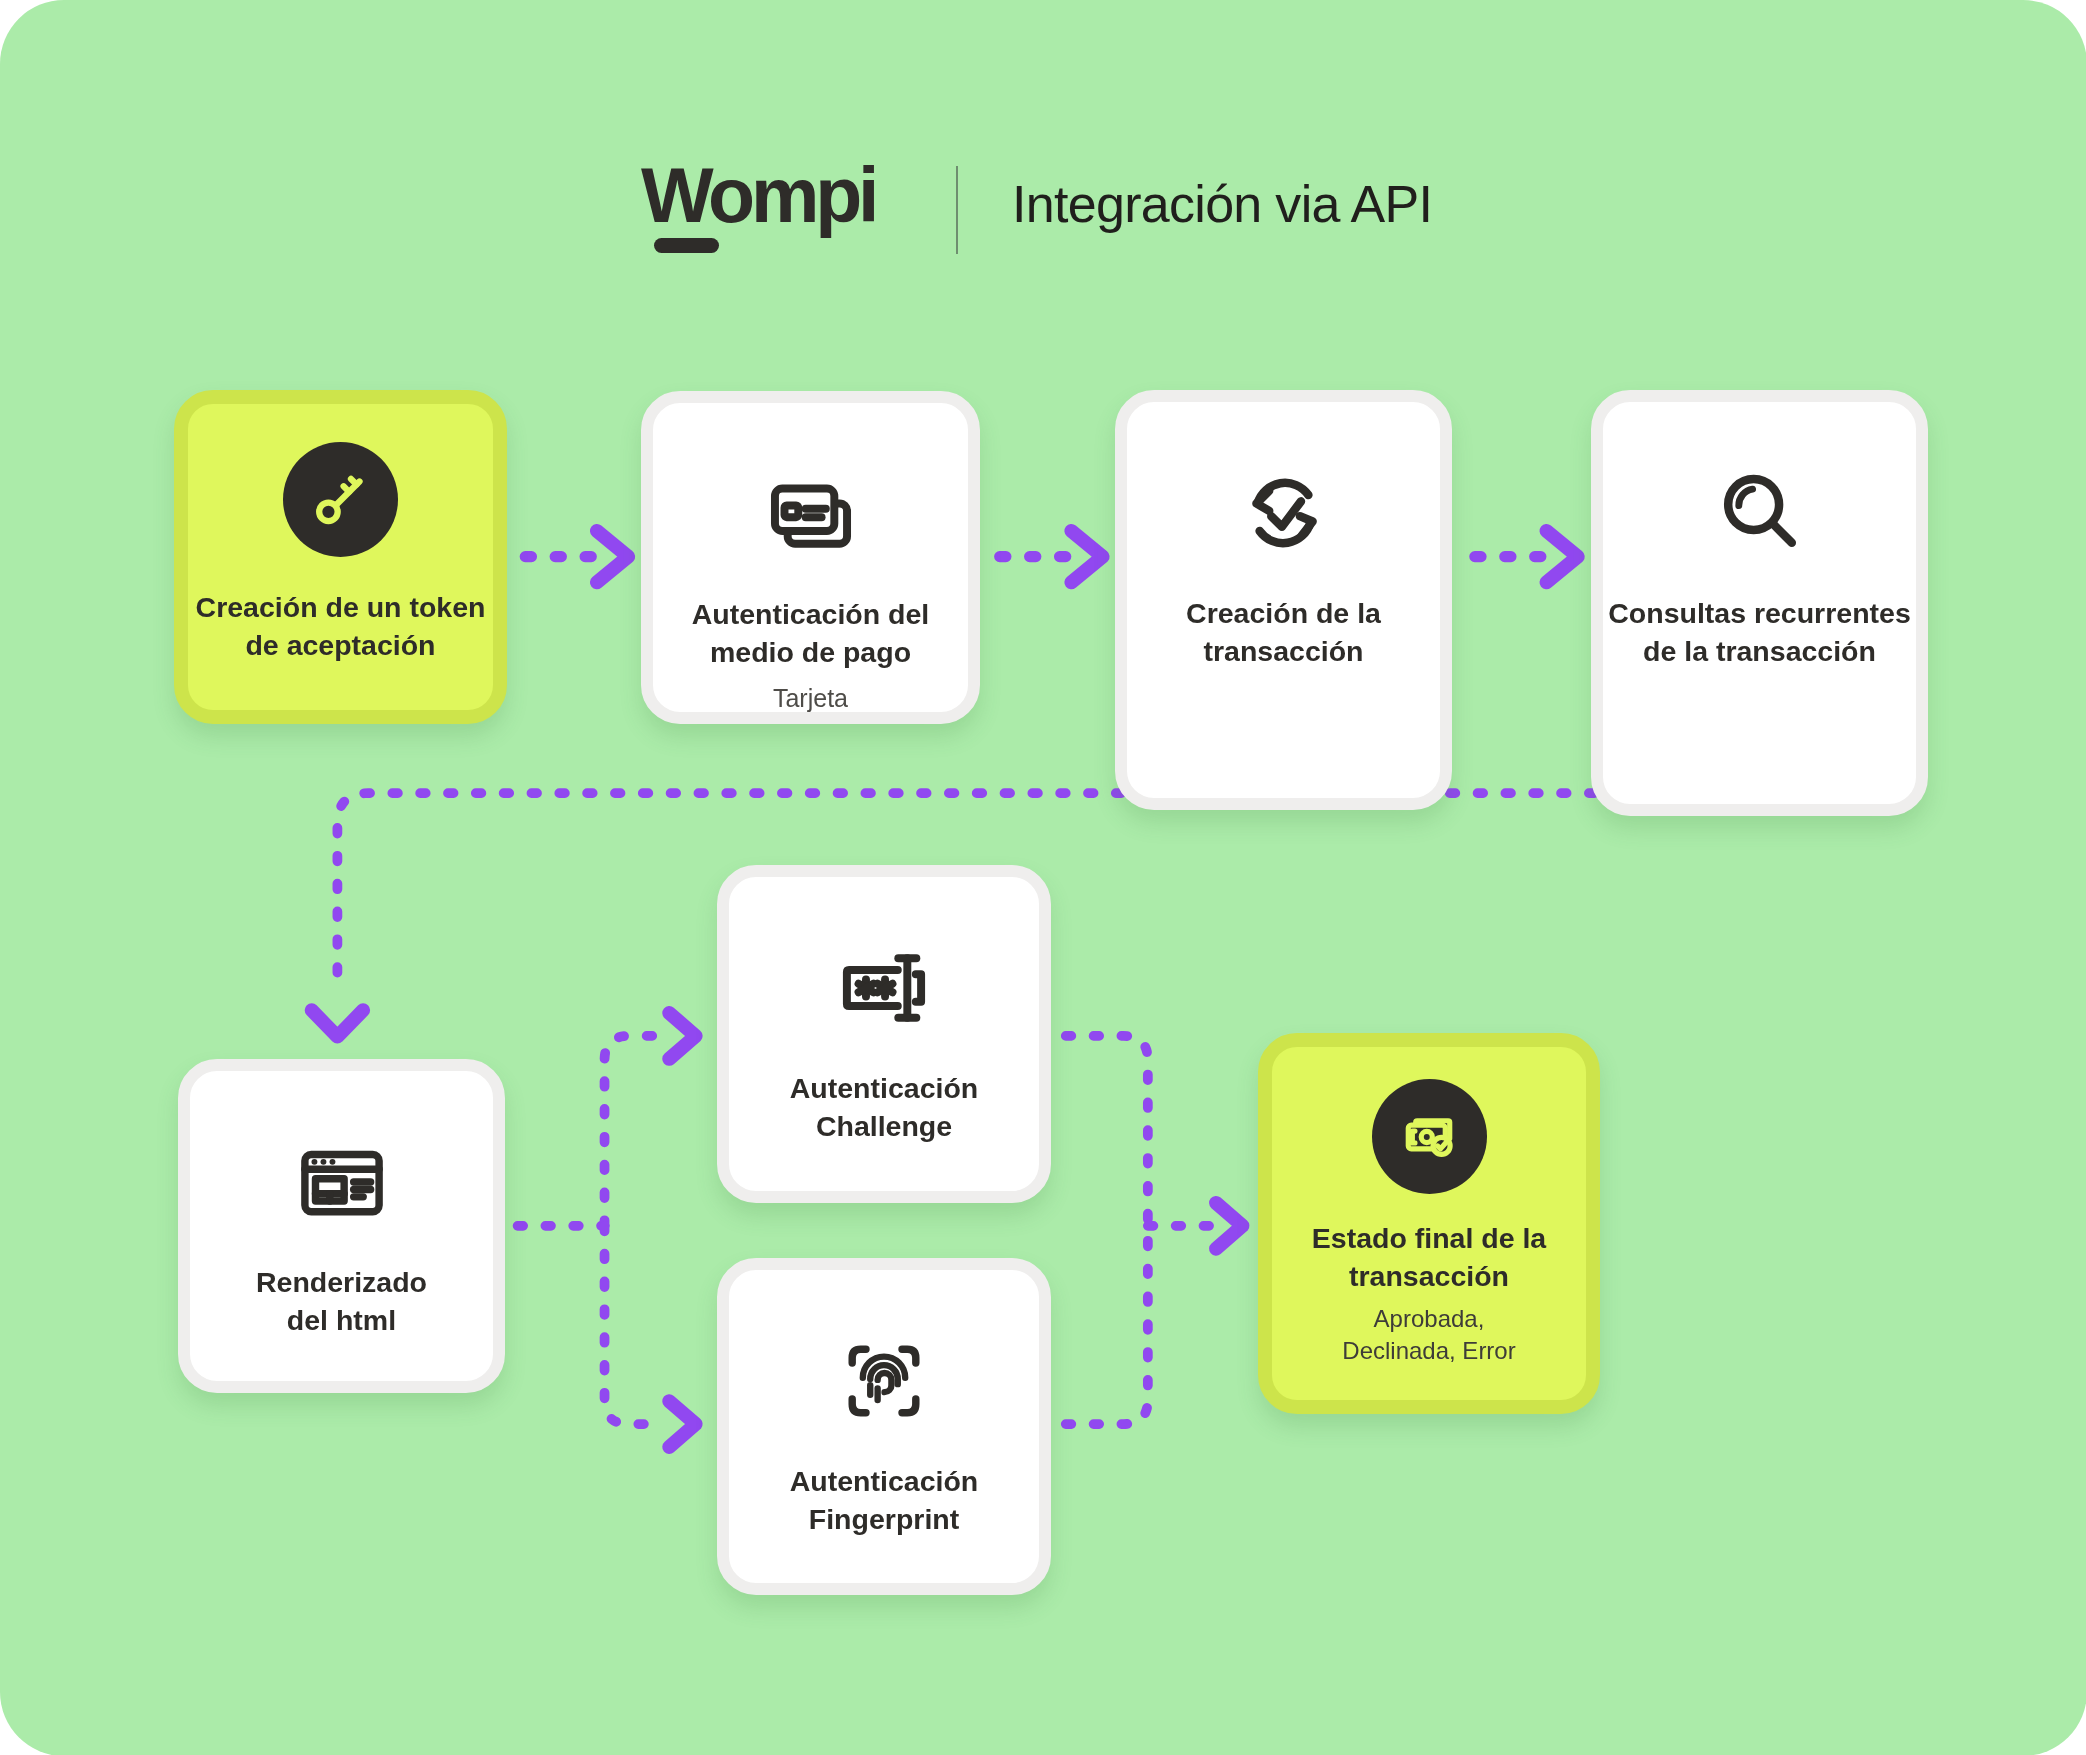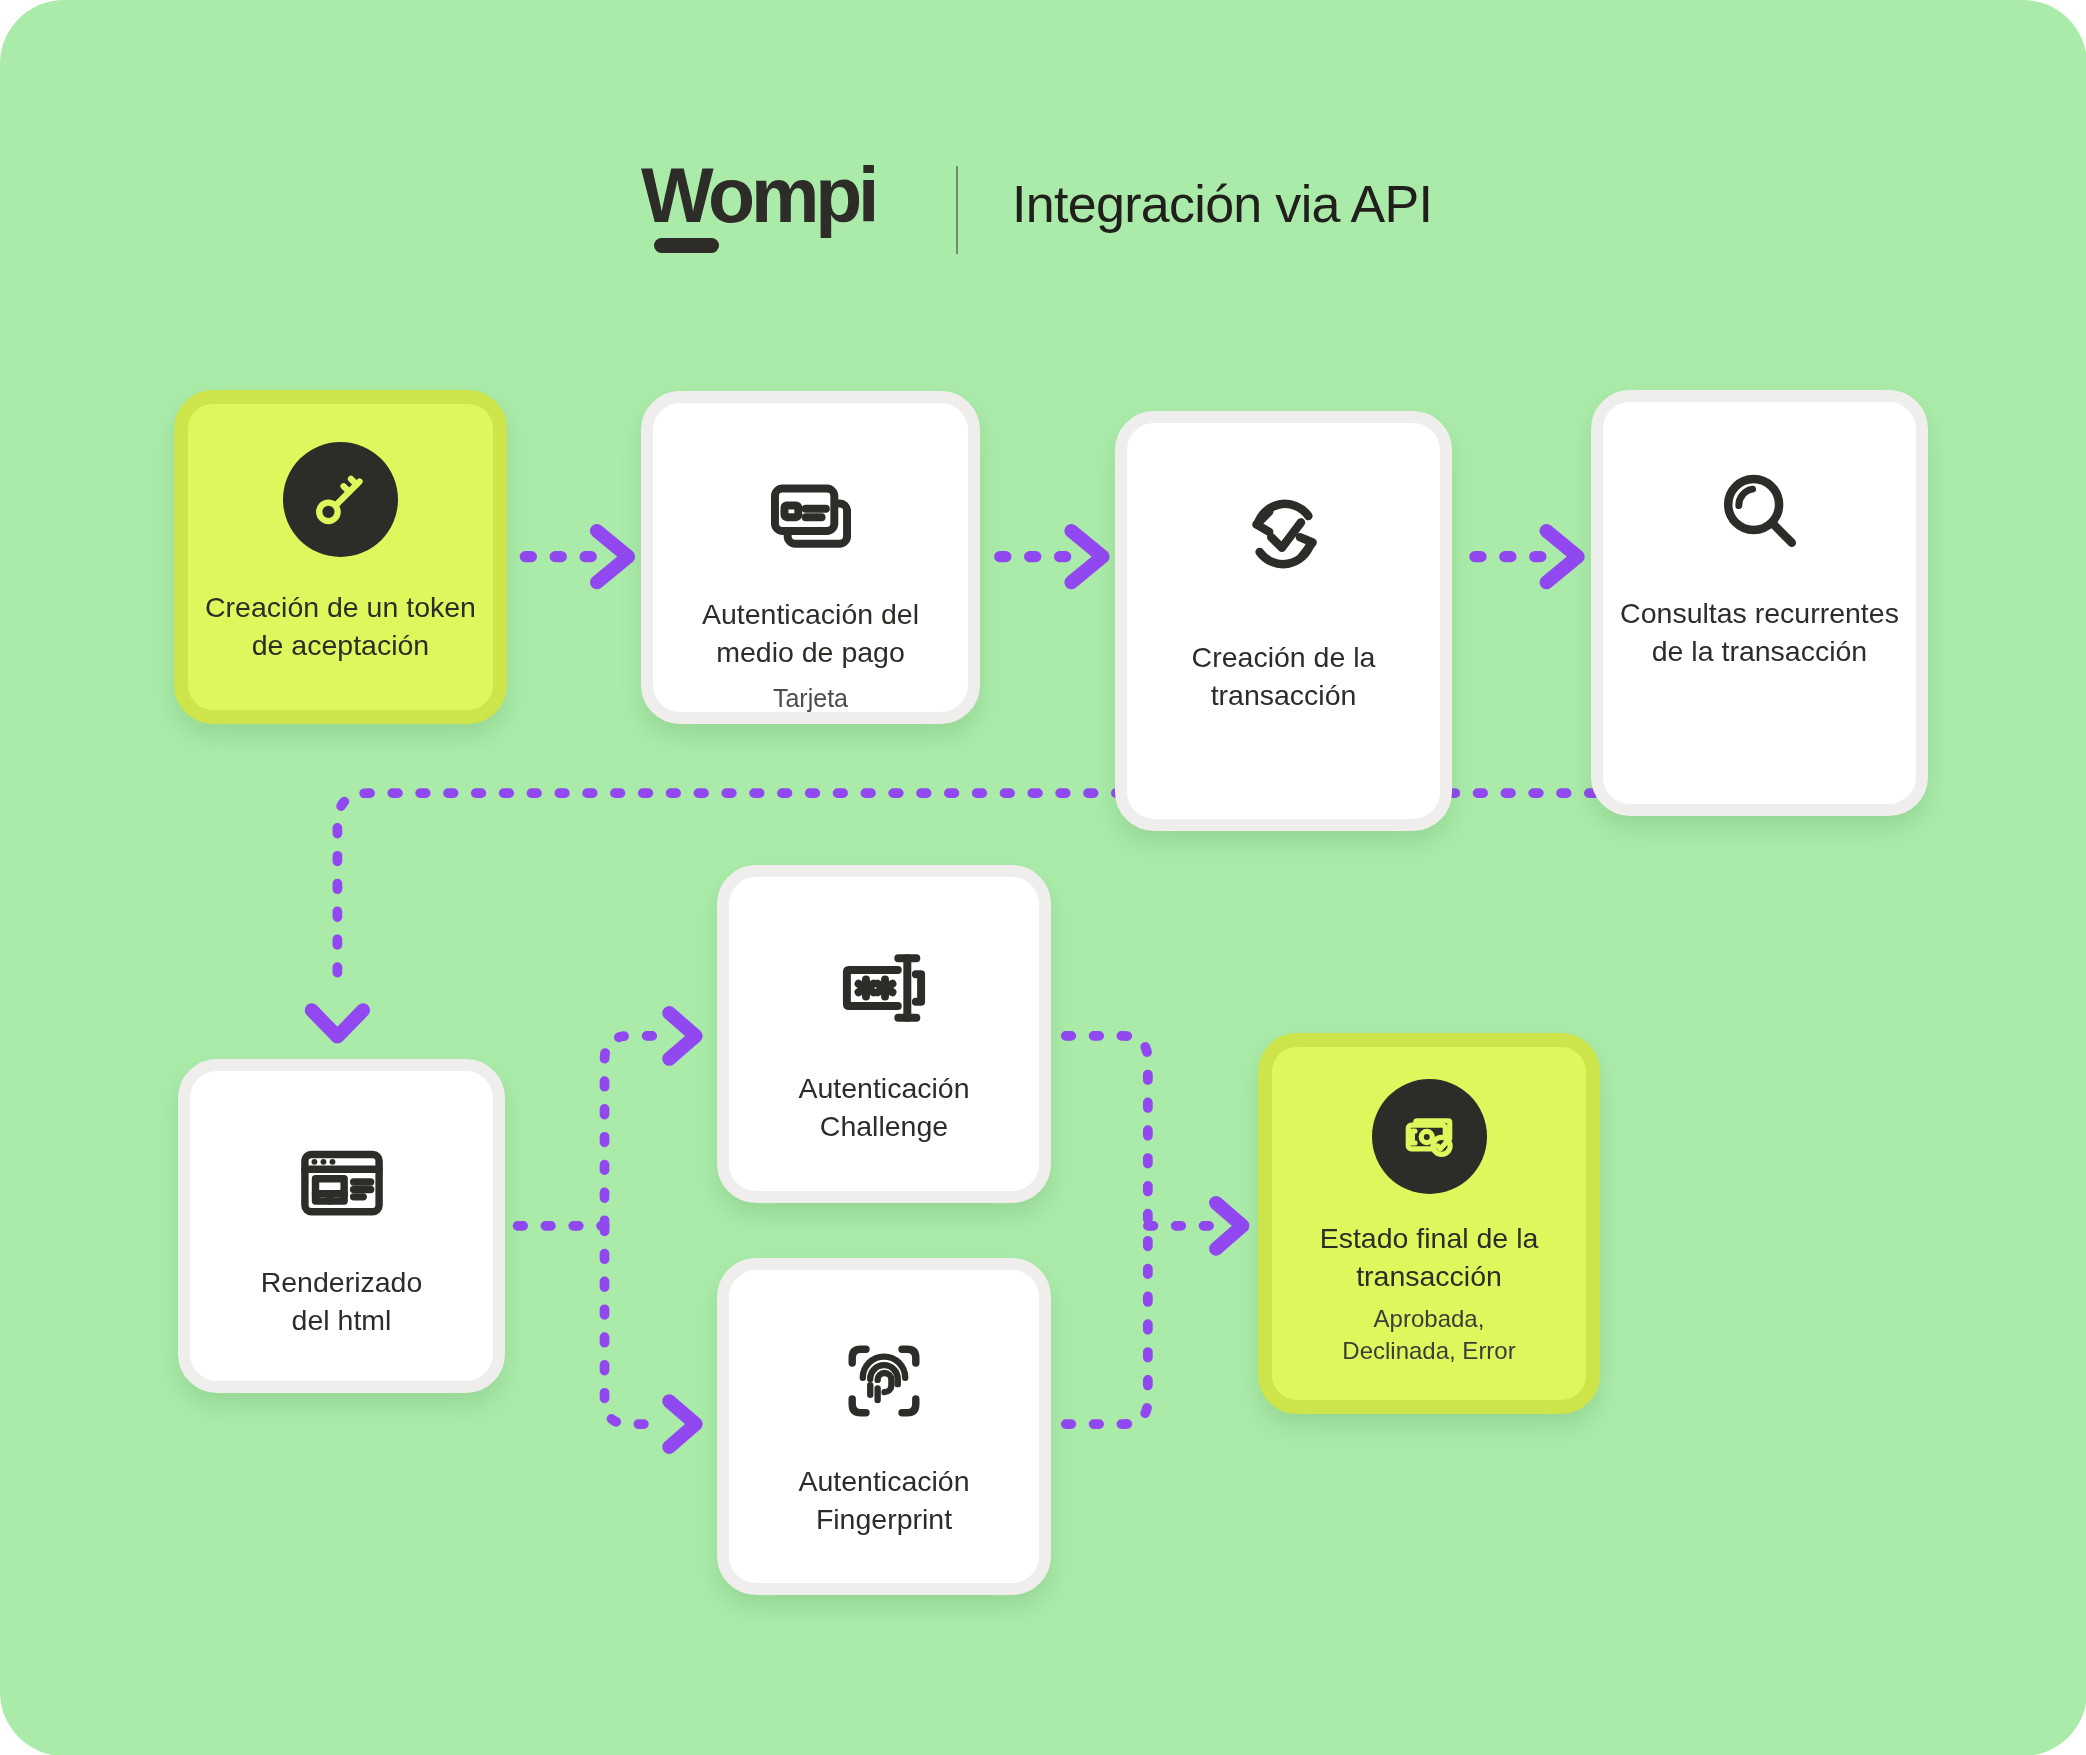--- a/index.html
+++ b/index.html
@@ -38,39 +38,39 @@
   .node{
     position:absolute;z-index:2;box-sizing:border-box;
     display:flex;flex-direction:column;align-items:center;text-align:center;
     background:var(--card-bg);border:12.5px solid var(--card-border);border-radius:39px;
     box-shadow:0 12.5px 21px rgba(58,122,58,.17);
   }
   .node.highlight{background:var(--highlight-bg);border:14px solid var(--highlight-border);}
 
   .n-token      {left:174px; top:390px; width:333px;height:334px;}
   .n-tokenizacion{left:641px; top:391px; width:339px;height:333px;}
-  .n-creacion   {left:1115px;top:411px; width:337px;height:420px;gap:23px;}
+  .n-creacion   {left:1115px;top:390px; width:337px;height:420px;}
   .n-consultas  {left:1591px;top:390px; width:337px;height:426px;}
   .n-renderizado{left:178px; top:1059px;width:327px;height:334px;}
   .n-challenge  {left:717px;top:865px;width:334px;height:338px;}
   .n-fingerprint{left:717px;top:1258px;width:334px;height:337px;}
   .n-estado     {left:1258px;top:1033px;width:342px;height:381px;}
 
   .icon{margin-top:58px;width:106px;height:106px;flex:none;}
   .icon svg{width:100%;height:100%;stroke:var(--ink);fill:none;
             stroke-linecap:round;stroke-linejoin:round;}
   .circle-badge{
     margin-top:38px;width:115px;height:115px;border-radius:50%;flex:none;
     background:var(--icon-circle);display:flex;align-items:center;justify-content:center;
   }
   .circle-badge svg{width:74px;height:74px;stroke:var(--icon-on-circle);fill:none;
                     stroke-linecap:round;stroke-linejoin:round;}
   .n-estado .circle-badge{margin-top:32px;}
 
-  .node-title{margin-top:29px;font-size:28.5px;font-weight:400;color:var(--ink);line-height:1.32;}
+  .node-title{margin-top:29px;font-size:28.5px;font-weight:700;color:var(--ink);line-height:1.32;}
   .n-token .node-title{margin-top:32px;}
   .n-estado .node-title{margin-top:26.4px;}
   .node-sub{margin-top:9.7px;font-size:25px;font-weight:400;color:var(--muted);line-height:1.36;}
   .n-estado .node-sub{margin-top:7px;font-size:24px;color:#3E3C38;}
   .node-title span,.node-sub span{display:block;}
 </style>
 </head>
 <body>
 
 <div class="canvas">

